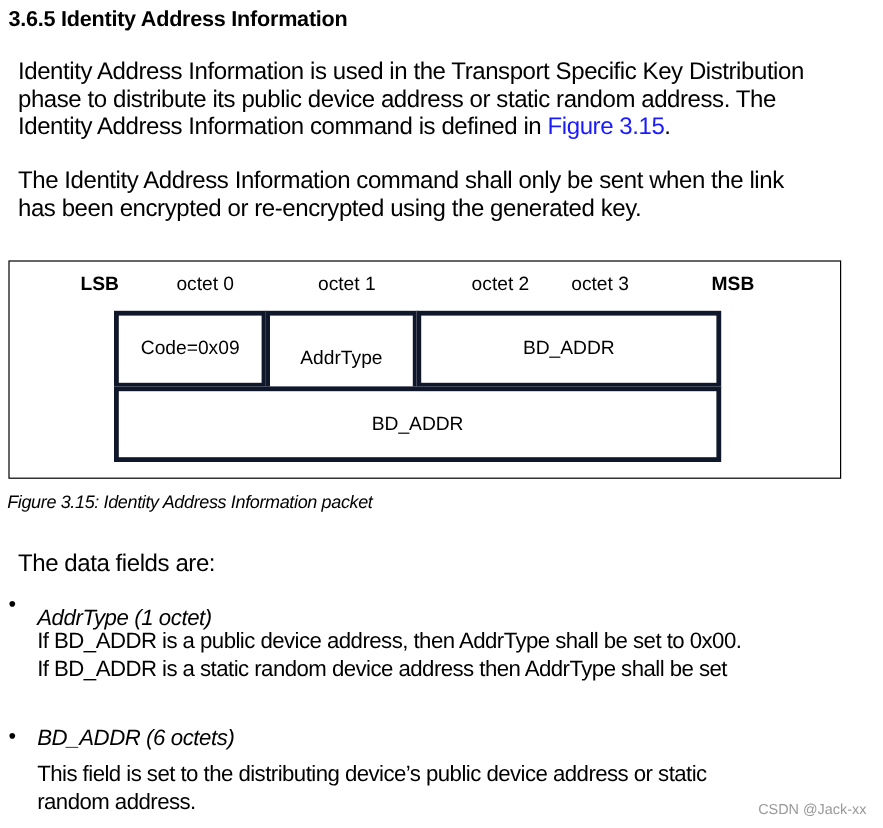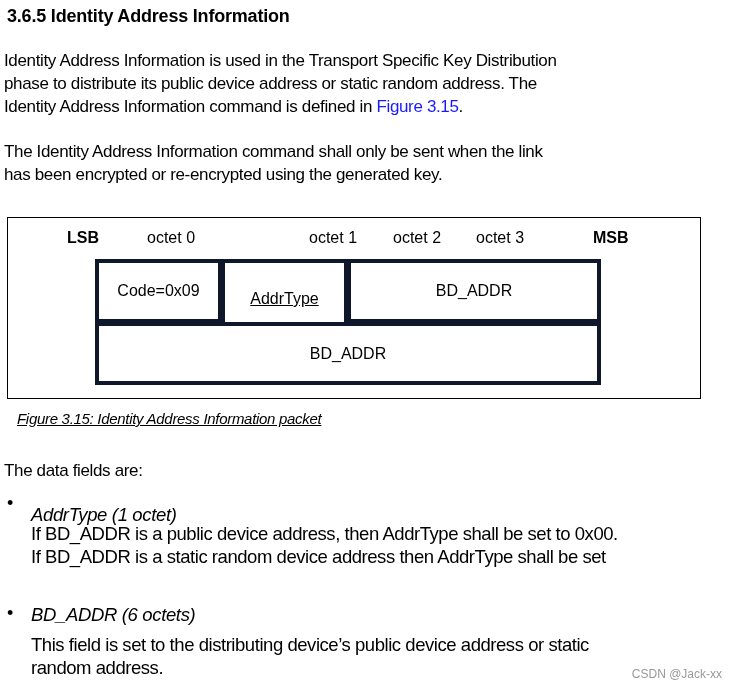--- a/index.html
+++ b/index.html
@@ -5,41 +5,40 @@
   html, body { margin: 0; padding: 0; background: #ffffff; }
   body {
     width: 736px; height: 690px; position: relative; overflow: hidden;
     font-family: "Liberation Sans", sans-serif; color: #000;
   }
   .heading {
     position: absolute; left: 7px; top: 6px;
     font-size: 18px; font-weight: bold; letter-spacing: -0.2px;
   }
   .para {
-    position: absolute; left: 4px; font-size: 17px; line-height: 23px;
+    position: absolute; left: 15px; font-size: 20px; line-height: 23px;
     letter-spacing: -0.35px; white-space: nowrap;
   }
   .link { color: #1a1aff; }
   .figure-frame {
     position: absolute; left: 7px; top: 217px; width: 694px; height: 182px;
     border: 1px solid #000; box-sizing: border-box;
   }
   .hdr {
     position: absolute; top: 229px; font-size: 16px; white-space: nowrap;
   }
   .hdr.bold { font-weight: bold; }
   .cell {
     position: absolute; border: 4px solid #0f172a; box-sizing: border-box;
     display: flex; align-items: center; justify-content: center;
     font-size: 16px; background: #fff;
   }
   .caption {
-    position: absolute; left: 17px; top: 410px; font-size: 15px; font-style: italic;
+    position: absolute; left: 6px; top: 410px; font-size: 15px; font-style: italic;
     letter-spacing: -0.3px;
-    text-decoration: underline;
   }
   .bullet {
     position: absolute; left: 7px; font-size: 18px;
   }
   .item-title {
     position: absolute; left: 31px; font-size: 18.5px; font-style: italic; letter-spacing: -0.35px;
   }
   .item-body {
     position: absolute; left: 31px; font-size: 18.5px; line-height: 23px; letter-spacing: -0.45px;
     white-space: nowrap;
@@ -61,27 +60,27 @@
 
 <div class="para" style="top:140px;">
   <div>The Identity Address Information command shall only be sent when the link</div>
   <div>has been encrypted or re-encrypted using the generated key.</div>
 </div>
 
 <div class="figure-frame"></div>
 
 <span class="hdr bold" style="left:67px;">LSB</span>
 <span class="hdr" style="left:147px;">octet 0</span>
-<span class="hdr" style="left:265px;margin-left:44px;">octet 1</span>
+<span class="hdr" style="left:265px;">octet 1</span>
 <span class="hdr" style="left:393px;">octet 2</span>
 <span class="hdr" style="left:476px;">octet 3</span>
 <span class="hdr bold" style="left:593px;">MSB</span>
 
 <div class="cell" style="left:95px; top:259px; width:127px; height:64px;">Code=0x09</div>
-<div class="cell" style="left:221px; top:259px; width:127px; height:80px;text-decoration:underline;">AddrType</div>
+<div class="cell" style="left:221px; top:259px; width:127px; height:80px;">AddrType</div>
 <div class="cell" style="left:347px; top:259px; width:254px; height:64px;">BD_ADDR</div>
 <div class="cell" style="left:95px; top:322px; width:506px; height:63px;">BD_ADDR</div>
 
 <div class="caption">Figure 3.15:  Identity Address Information packet</div>
 
 <div class="para" style="top:459px;">The data fields are:</div>
 
 <span class="bullet" style="top:493px;">•</span>
 <div class="item-title" style="top:494px;margin-top:10px;">AddrType (1 octet)</div>
 <div class="item-body" style="top:522px;">

